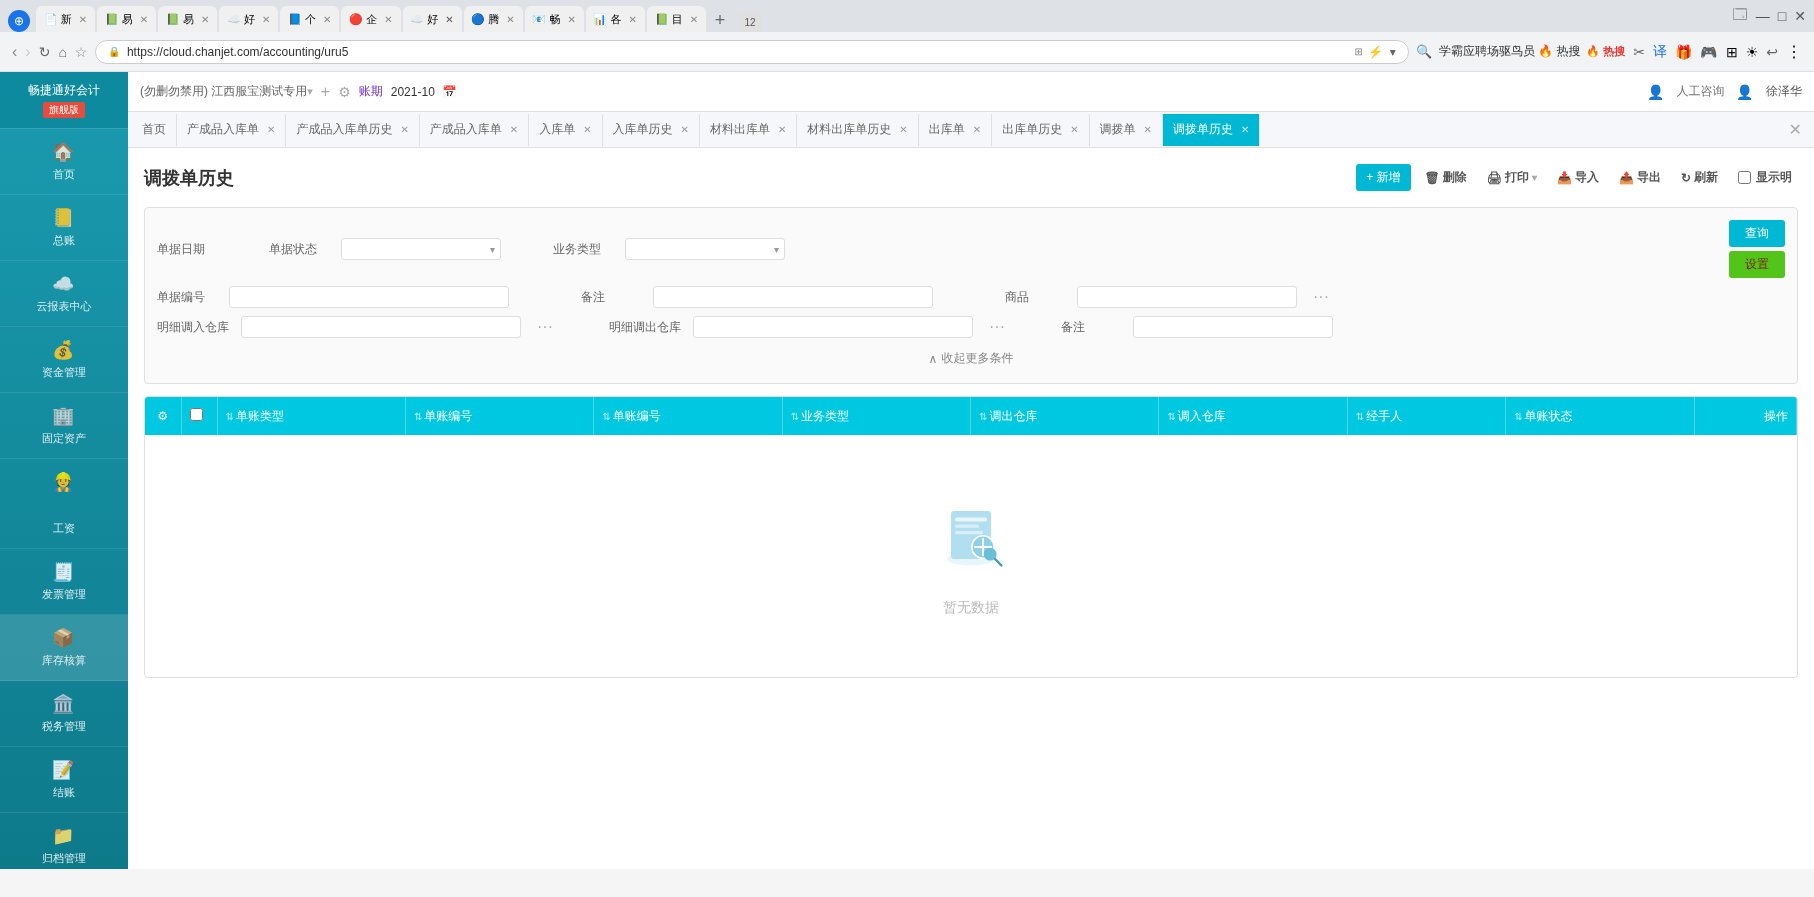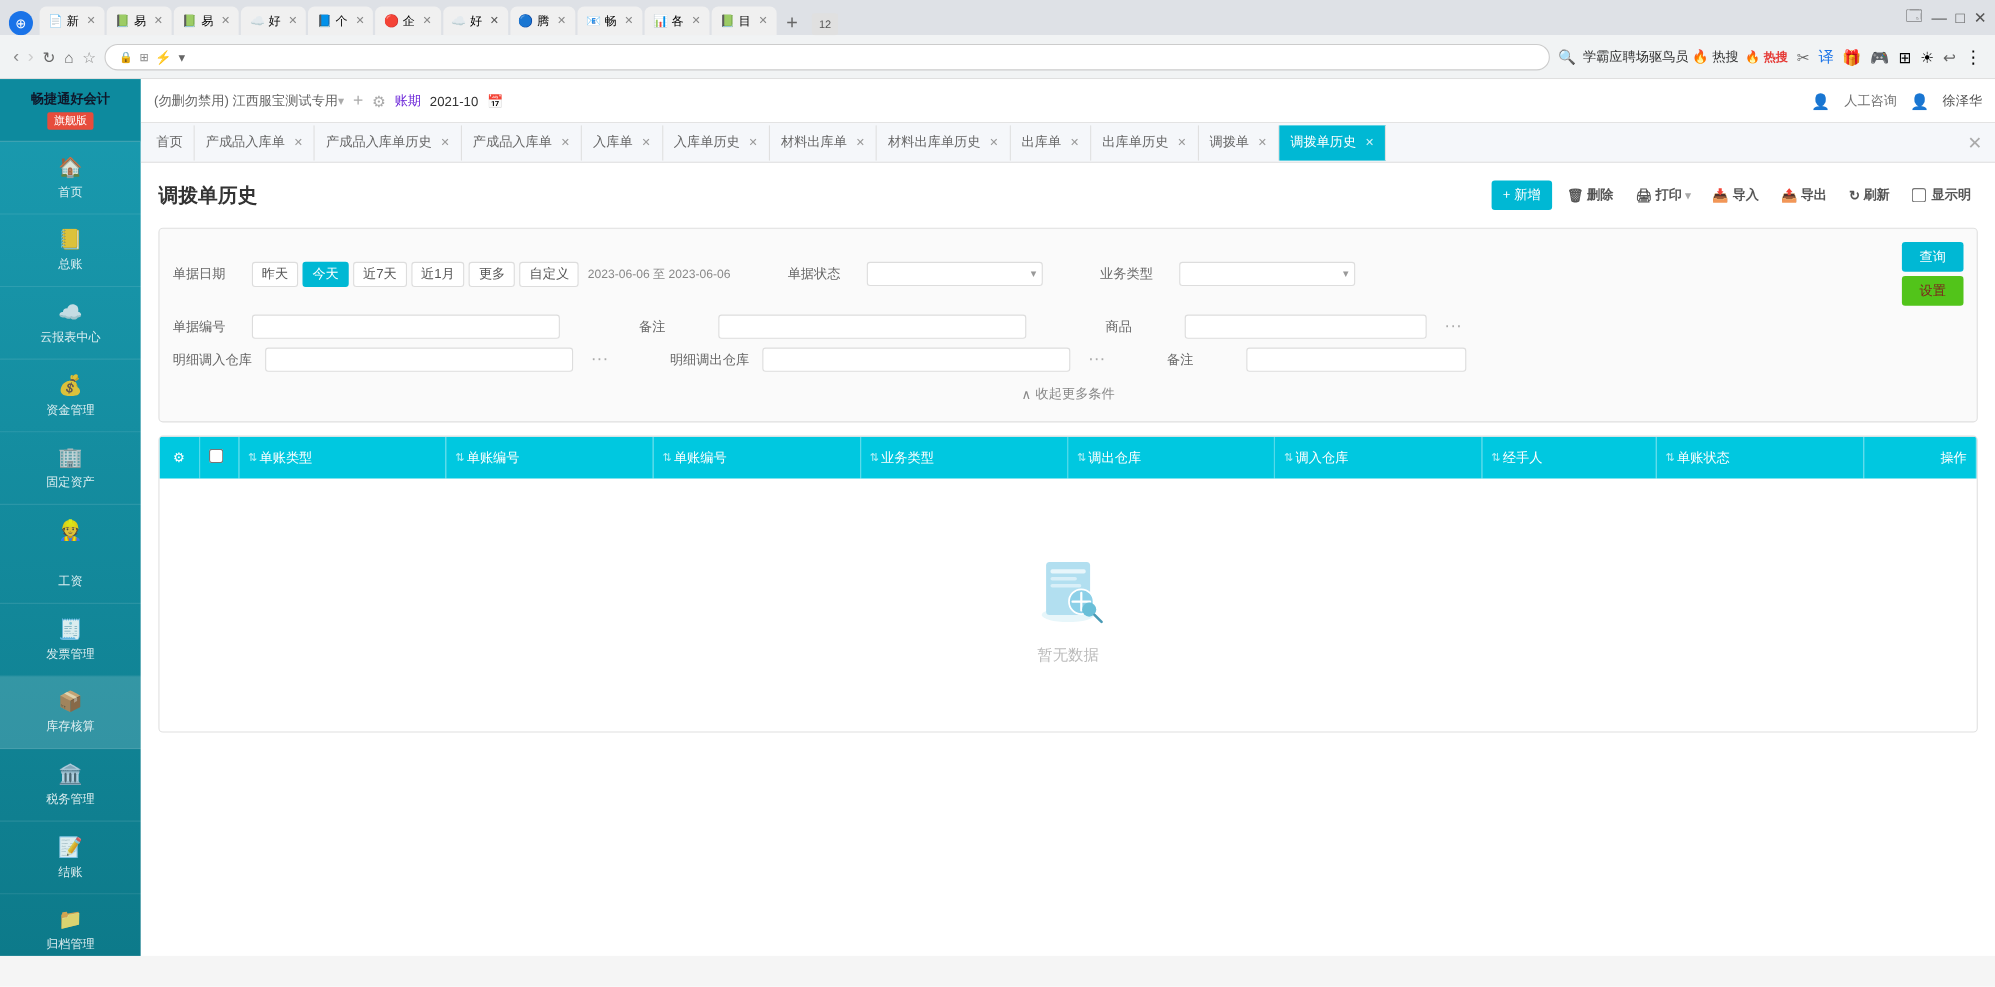--- a/index.html
+++ b/index.html
@@ -312,21 +312,21 @@
 
     
     .no-data {
       display: flex;
       flex-direction: column;
       align-items: center;
       justify-content: center;
       padding: 60px 20px;
       color: #bbb;
       font-size: 14px;
-      gap: 12px;
+      gap: 24px;
     }
     .no-data-icon {
       width: 80px;
       height: 80px;
     }
 
     
     .page-tabs::-webkit-scrollbar { height: 4px; }
     .page-tabs::-webkit-scrollbar-thumb { background: #ccc; border-radius: 2px; }
   </style>
@@ -405,20 +405,21 @@
 </div>
 
 <div style="background:#f1f3f4; height:40px; display:flex; align-items:center; padding:0 12px; gap:8px; border-bottom:1px solid #ddd;">
   <span style="cursor:pointer; color:#888; font-size:16px;">‹</span>
   <span style="cursor:pointer; color:#ccc; font-size:16px;">›</span>
   <span style="cursor:pointer; color:#666; font-size:14px;">↻</span>
   <span style="cursor:pointer; color:#666; font-size:14px;">⌂</span>
   <span style="cursor:pointer; color:#888; font-size:14px;">☆</span>
   <div style="flex:1; background:white; border:1px solid #ccc; border-radius:20px; padding:4px 12px; display:flex; align-items:center; gap:6px; font-size:12px;">
     <span style="color:#4caf50; font-size:10px;">🔒</span>
+    <span style="color:#333; flex:1;">https://cloud.chanjet.com/accounting/uru5</span>
     <span style="color:#888; font-size:10px;">⊞</span>
     <span style="color:#ff9800; font-size:12px;">⚡</span>
     <span style="color:#666; font-size:12px;">▾</span>
   </div>
   <div style="display:flex; align-items:center; gap:6px; font-size:12px; color:#333;">
     <span style="font-size:13px;">🔍</span>
     <span>学霸应聘场驱鸟员 🔥 热搜</span>
     <span style="color:#e53935; font-size:11px; font-weight:bold;">🔥 热搜</span>
   </div>
   <span style="color:#666; font-size:14px;">✂</span>
@@ -428,21 +429,21 @@
   <span style="font-size:14px;">⊞</span>
   <span style="font-size:14px;">☀</span>
   <span style="font-size:14px; color:#666;">↩</span>
   <span style="font-size:16px; cursor:pointer;">⋮</span>
 </div>
 
 <div class="app-container">
 
   <div class="sidebar">
     <div class="sidebar-logo">
-      <div style="font-size:12px; font-weight:bold; color:#0f172a; line-height:1.4;">畅捷通好会计</div>
+      <div style="font-size:12px; font-weight:normal; color:#ffffff; line-height:1.4;">畅捷通好会计</div>
       <div style="font-size:10px; background:#e74c3c; color:white; padding:1px 6px; border-radius:2px; display:inline-block; margin-top:3px;">旗舰版</div>
     </div>
     <div class="sidebar-item">
       <span class="icon">🏠</span>
       <span style="font-size:11px;">首页</span>
     </div>
     <div class="sidebar-item">
       <span class="icon">📒</span>
       <span style="font-size:11px;">总账</span>
     </div>
@@ -593,29 +594,20 @@
             <input type="checkbox" style="margin-right: 2px;">
             <span>显示明</span>
           </div>
         </div>
       </div>
 
       <div class="filter-section">
 
         <div class="filter-row">
           <span class="filter-label">单据日期</span>
-          <div class="filter-date-group">
-            <button class="date-btn">昨天</button>
-            <button class="date-btn active">今天</button>
-            <button class="date-btn">近7天</button>
-            <button class="date-btn">近1月</button>
-            <button class="date-btn">更多</button>
-            <button class="date-btn">自定义</button>
-            <span class="date-range-text">2023-06-06 至 2023-06-06</span>
-          </div>
           <span class="filter-label" style="margin-left:40px;">单据状态</span>
           <div class="filter-select-wrap">
             <select class="filter-select">
               <option value=""></option>
             </select>
           </div>
           <span class="filter-label" style="margin-left:40px;">业务类型</span>
           <div class="filter-select-wrap">
             <select class="filter-select">
               <option value=""></option>

